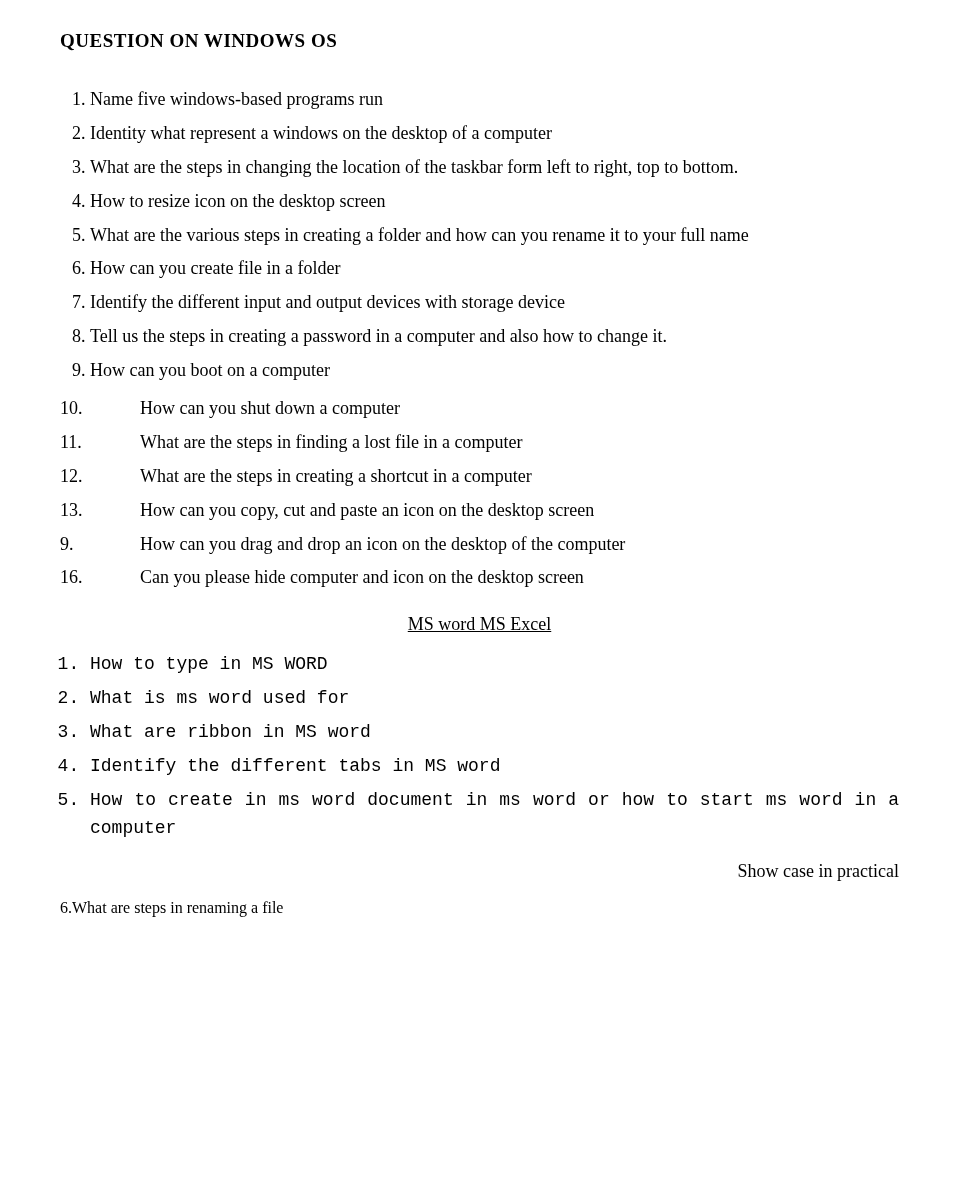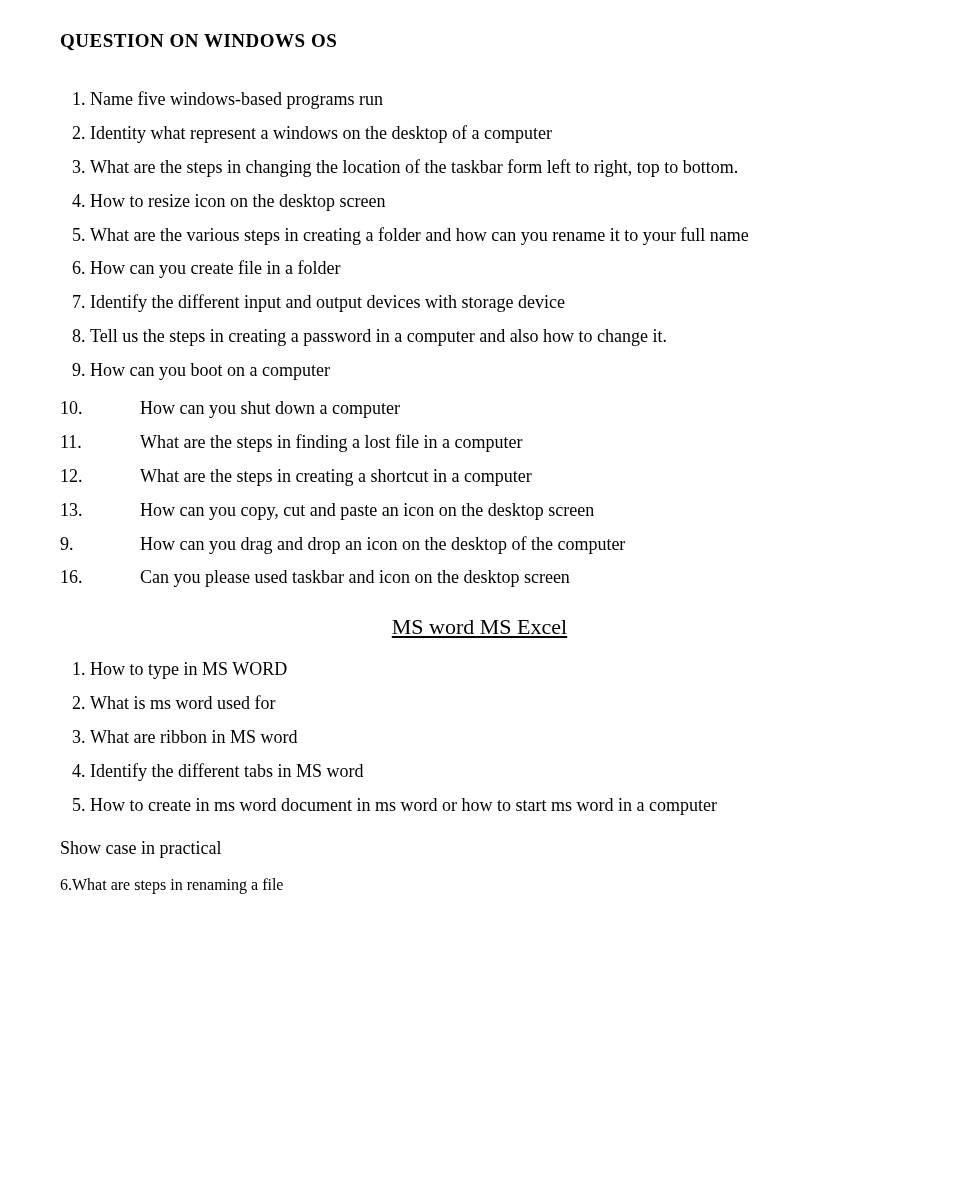--- a/index.html
+++ b/index.html
@@ -58,38 +58,39 @@
       min-width: 80px;
       font-size: 18px;
     }
 
     .list-content {
       flex: 1;
     }
 
     .section-divider {
       text-align: center;
-      font-size: 22px;
+      font-size: 18px;
       text-decoration: underline;
       margin: 22px 0 16px 0;
     }
 
     ol.ms-list {
       padding-left: 30px;
       margin-bottom: 4px;
+      font-family: Liberation Mono, monospace;
     }
 
     ol.ms-list li {
       margin-bottom: 6px;
       line-height: 1.55;
       text-align: justify;
     }
 
     .showcase-line {
-      text-align: left;
+      text-align: right;
       margin: 18px 0 14px 0;
       font-size: 18px;
     }
 
     .last-item {
       font-size: 16px;
       margin-top: 4px;
       line-height: 1.55;
     }
   </style>
@@ -127,21 +128,21 @@
     <li>
       <span class="list-num">13.</span>
       <span class="list-content">How can you copy, cut and paste an icon on the desktop screen</span>
     </li>
     <li>
       <span class="list-num">9.</span>
       <span class="list-content">How can you drag and drop an icon on the desktop of the computer</span>
     </li>
     <li>
       <span class="list-num">16.</span>
-      <span class="list-content">Can you please used taskbar and icon on the desktop screen</span>
+      <span class="list-content">Can you please hide computer and icon on the desktop screen</span>
     </li>
   </ol>
 </div>
 
 <div class="section-divider">MS word  MS Excel</div>
 
 <ol class="ms-list">
   <li>How to type in MS WORD</li>
   <li>What is ms word used for</li>
   <li>What are ribbon in MS word</li>

